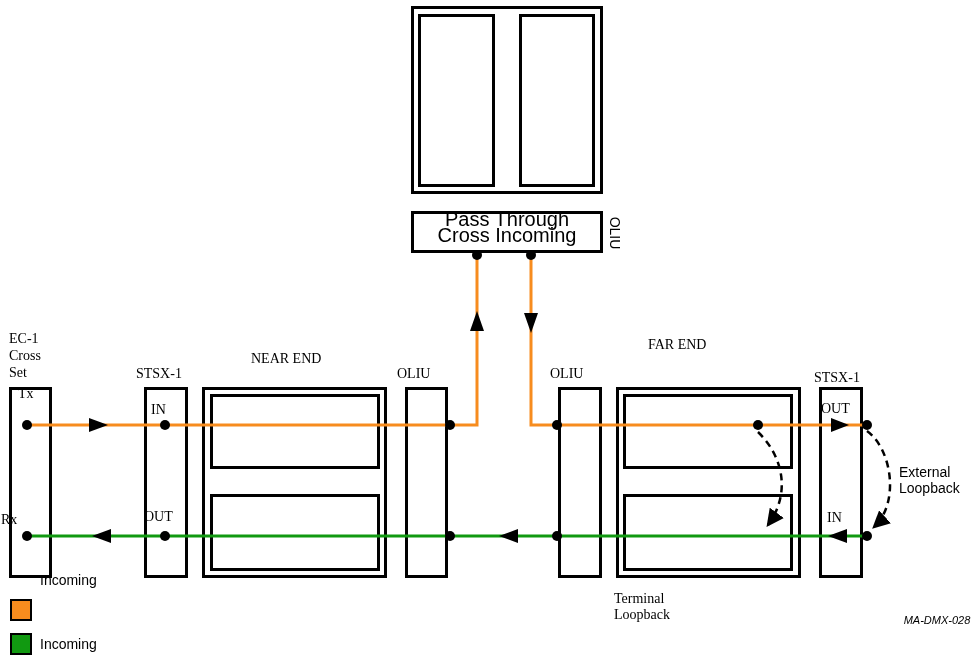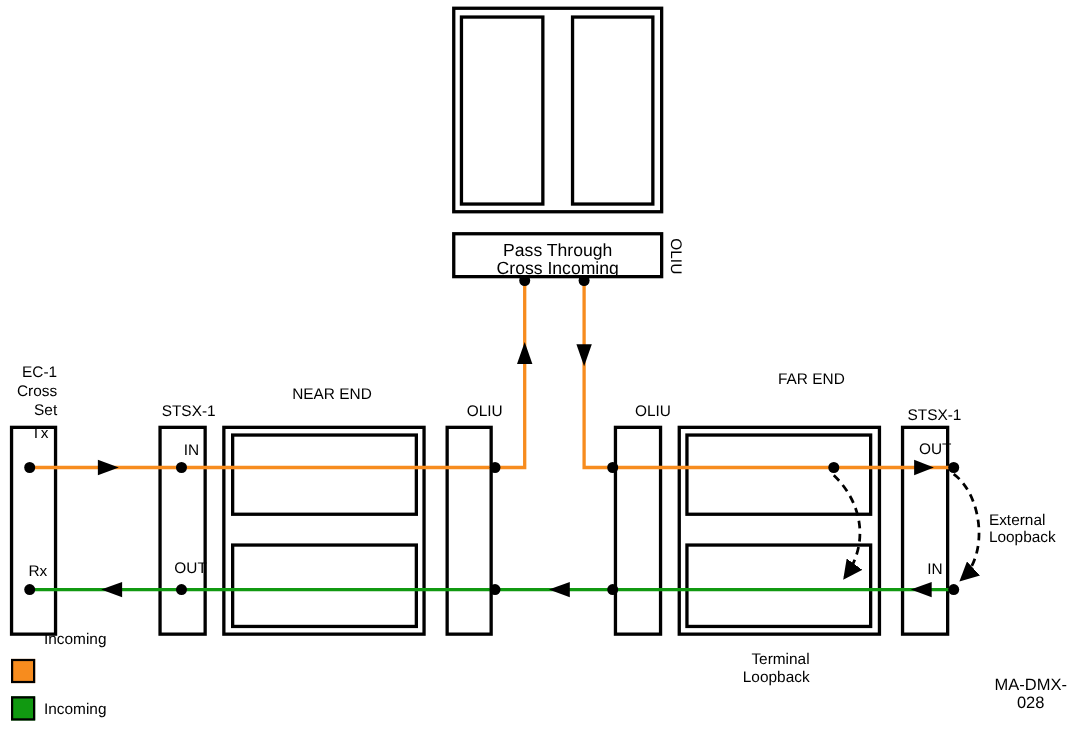--- a/index.html
+++ b/index.html
@@ -2,37 +2,37 @@
 <html><head>
 <meta charset="utf-8">
 <style>
   html,body{margin:0;padding:0;background:#fff;}
   .stage{
     position:relative;width:977px;height:665px;background:#ffffff;overflow:hidden;
     font-family:"Liberation Sans",sans-serif;color:#000;
   }
   .box{position:absolute;border:3px solid #000;box-sizing:border-box;background:transparent;}
   .lbl{position:absolute;font-size:14px;line-height:17px;white-space:nowrap;}
-  .ctr{text-align:right;}
+  .ctr{text-align:left;font-family:Liberation Serif, serif;}
   svg.layer{position:absolute;left:0;top:0;width:977px;height:665px;pointer-events:none;}
   .boxes{z-index:2;}
   .over{z-index:3;}
   .txt{z-index:4;}
   .rot90{transform:rotate(90deg);transform-origin:center center;}
   .line-in{stroke:#F78C1E;stroke-width:3;fill:none;}
   .line-out{stroke:#119911;stroke-width:3;fill:none;}
   .arc{stroke:#000;stroke-width:2.5;fill:none;stroke-dasharray:7 5;}
   .dot{fill:#000;}
   .ah{fill:#000;stroke:none;}
   .swatch{position:absolute;width:22px;height:22px;border:2px solid #000;box-sizing:border-box;z-index:4;}
   .sw-in{background:#F78C1E;}
   .sw-out{background:#119911;}
-  .figcode{position:absolute;font-size:15px;z-index:4;}
+  .figcode{position:absolute;font-size:11px;z-index:4;font-style:italic;}
   .cc-text{position:absolute;left:411px;top:211px;width:192px;height:42px;display:flex;flex-direction:column;
-    align-items:center;justify-content:flex-end;font-size:16px;line-height:16px;z-index:4;text-align:center;}
+    align-items:center;justify-content:flex-start;font-size:20px;line-height:16px;z-index:4;text-align:center;}
 </style>
 </head>
 <body>
 
 <div class="stage">
 
   <div class="box boxes" style="left:411px;top:6px;width:192px;height:188px;"></div>
   <div class="box boxes" style="left:418px;top:14px;width:77px;height:173px;"></div>
   <div class="box boxes" style="left:519px;top:14px;width:76px;height:173px;"></div>
 
@@ -98,27 +98,27 @@
     <span>Cross Incoming</span>
   </div>
   <div class="lbl txt rot90" style="left:595px;top:226px;width:40px;text-align:center;line-height:14px;">OLIU</div>
 
   <div class="lbl txt ctr" style="left:9px;top:330px;width:43px;">
     <div>EC-1</div>
     <div>Cross</div>
     <div>Set</div>
   </div>
   <div class="lbl txt ctr" style="left:18px;top:385px;width:26px;">Tx</div>
-  <div class="lbl txt ctr" style="left:17px;top:511px;width:26px;">Rx</div>
+  <div class="lbl txt ctr" style="left:1px;top:511px;width:26px;">Rx</div>
 
   <div class="lbl txt ctr" style="left:136px;top:365px;width:60px;">STSX-1</div>
   <div class="lbl txt ctr" style="left:151px;top:401px;width:30px;">IN</div>
   <div class="lbl txt ctr" style="left:144px;top:508px;width:44px;">OUT</div>
 
-  <div class="lbl txt ctr" style="left:218px;top:350px;width:120px;">NEAR END</div>
+  <div class="lbl txt ctr" style="left:251px;top:350px;width:120px;">NEAR END</div>
   <div class="lbl txt ctr" style="left:397px;top:365px;width:60px;">OLIU</div>
   <div class="lbl txt ctr" style="left:550px;top:365px;width:60px;">OLIU</div>
   <div class="lbl txt ctr" style="left:648px;top:336px;width:120px;">FAR END</div>
 
   <div class="lbl txt ctr" style="left:814px;top:369px;width:60px;">STSX-1</div>
   <div class="lbl txt ctr" style="left:821px;top:400px;width:44px;">OUT</div>
   <div class="lbl txt ctr" style="left:827px;top:509px;width:30px;">IN</div>
 
   <div class="lbl txt" style="left:899px;top:464px;line-height:16px;">
     <div>External</div>

